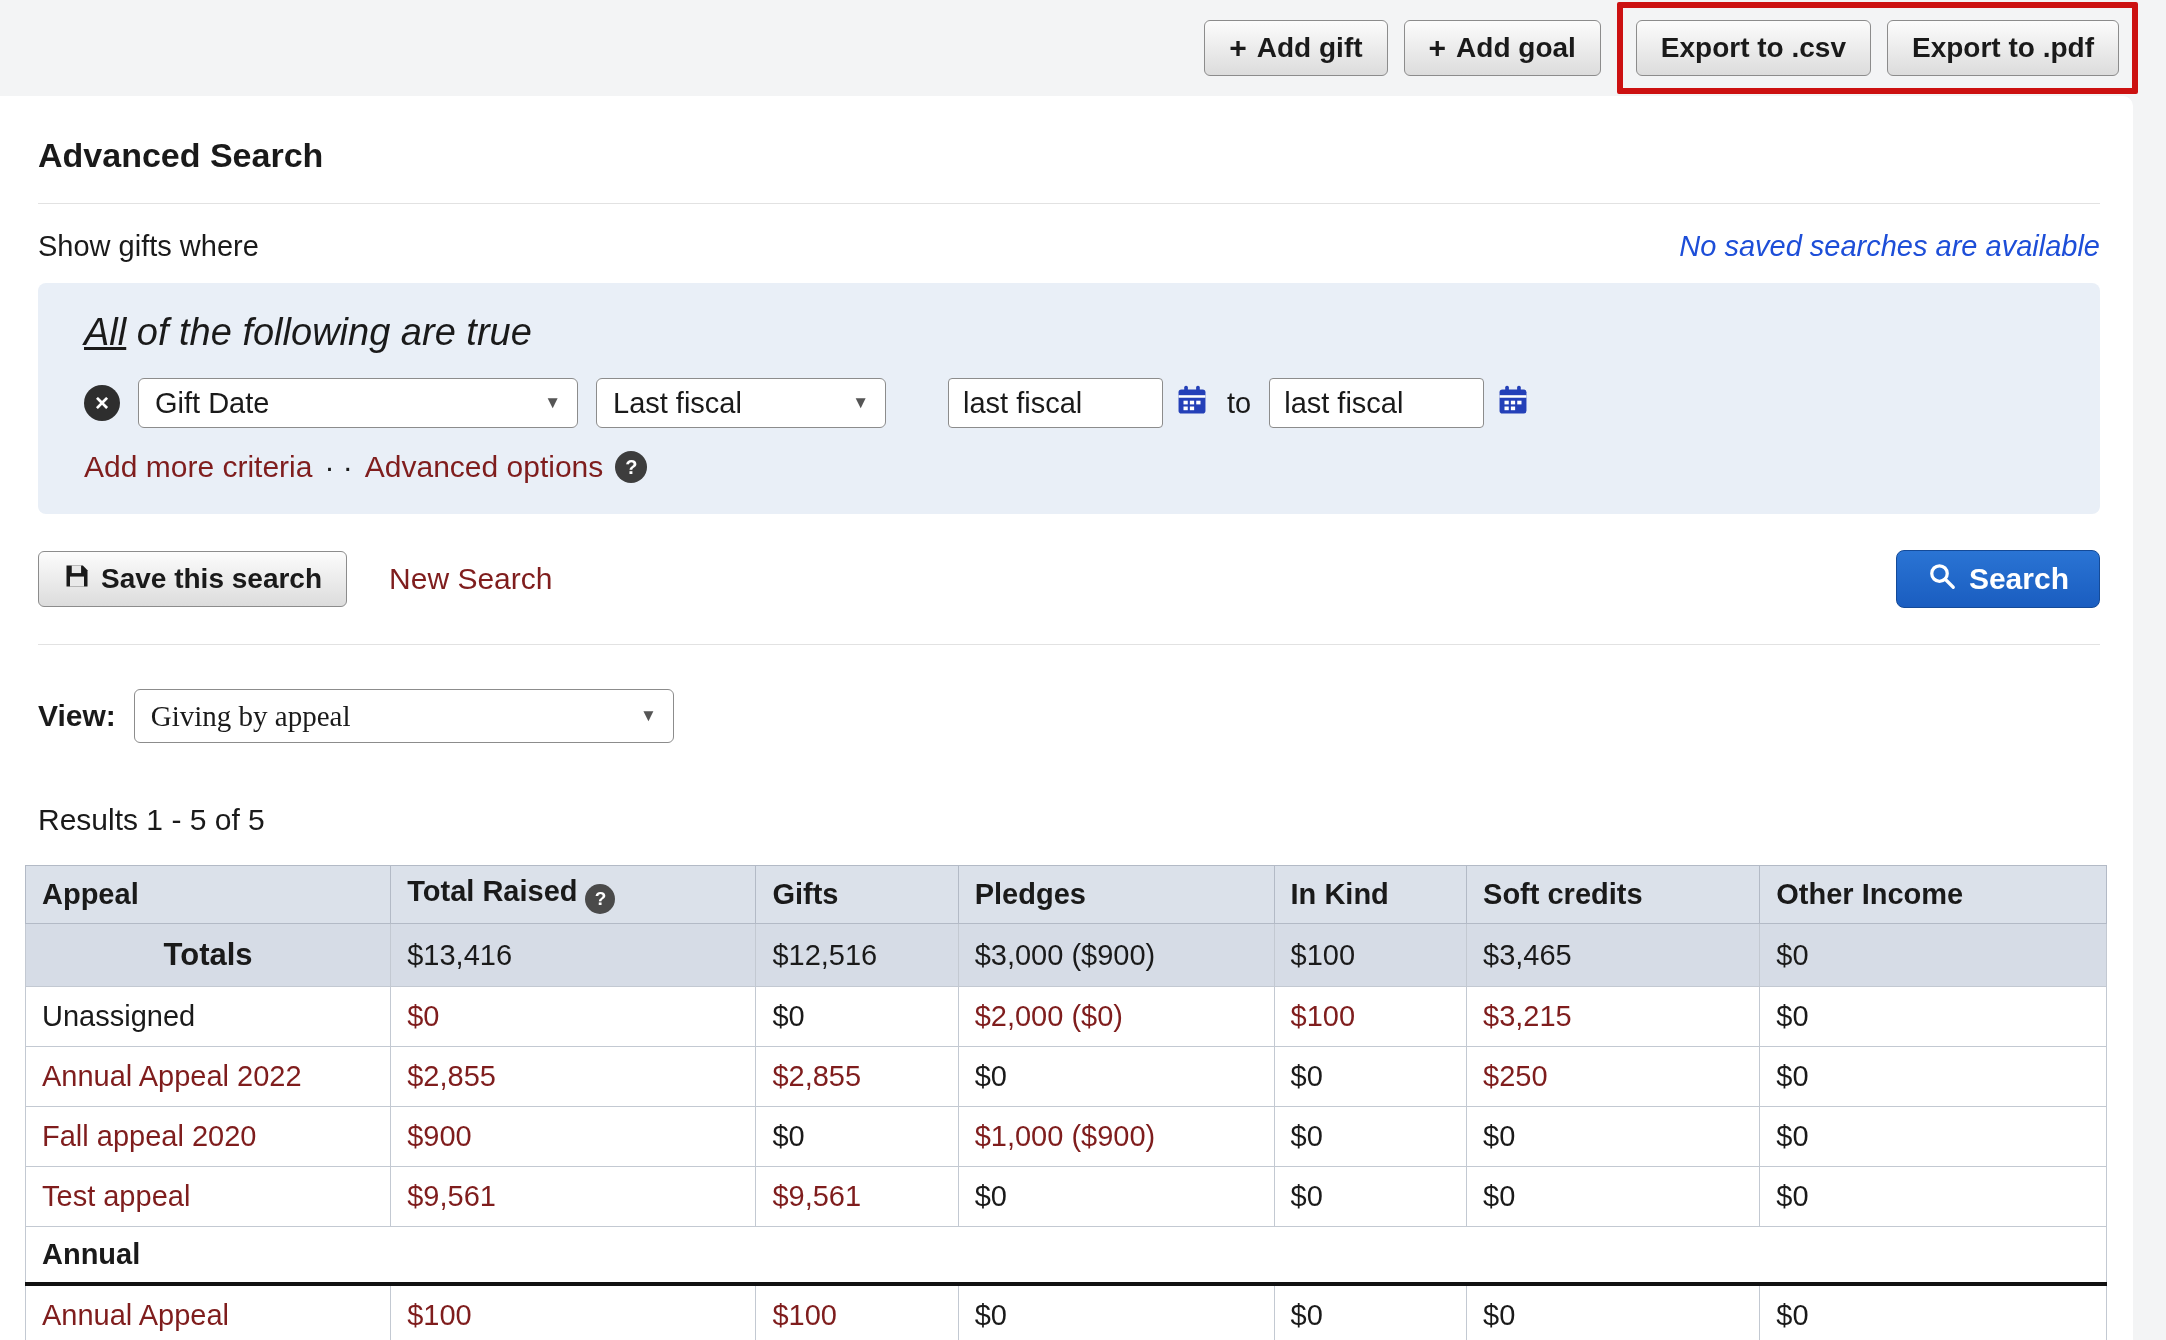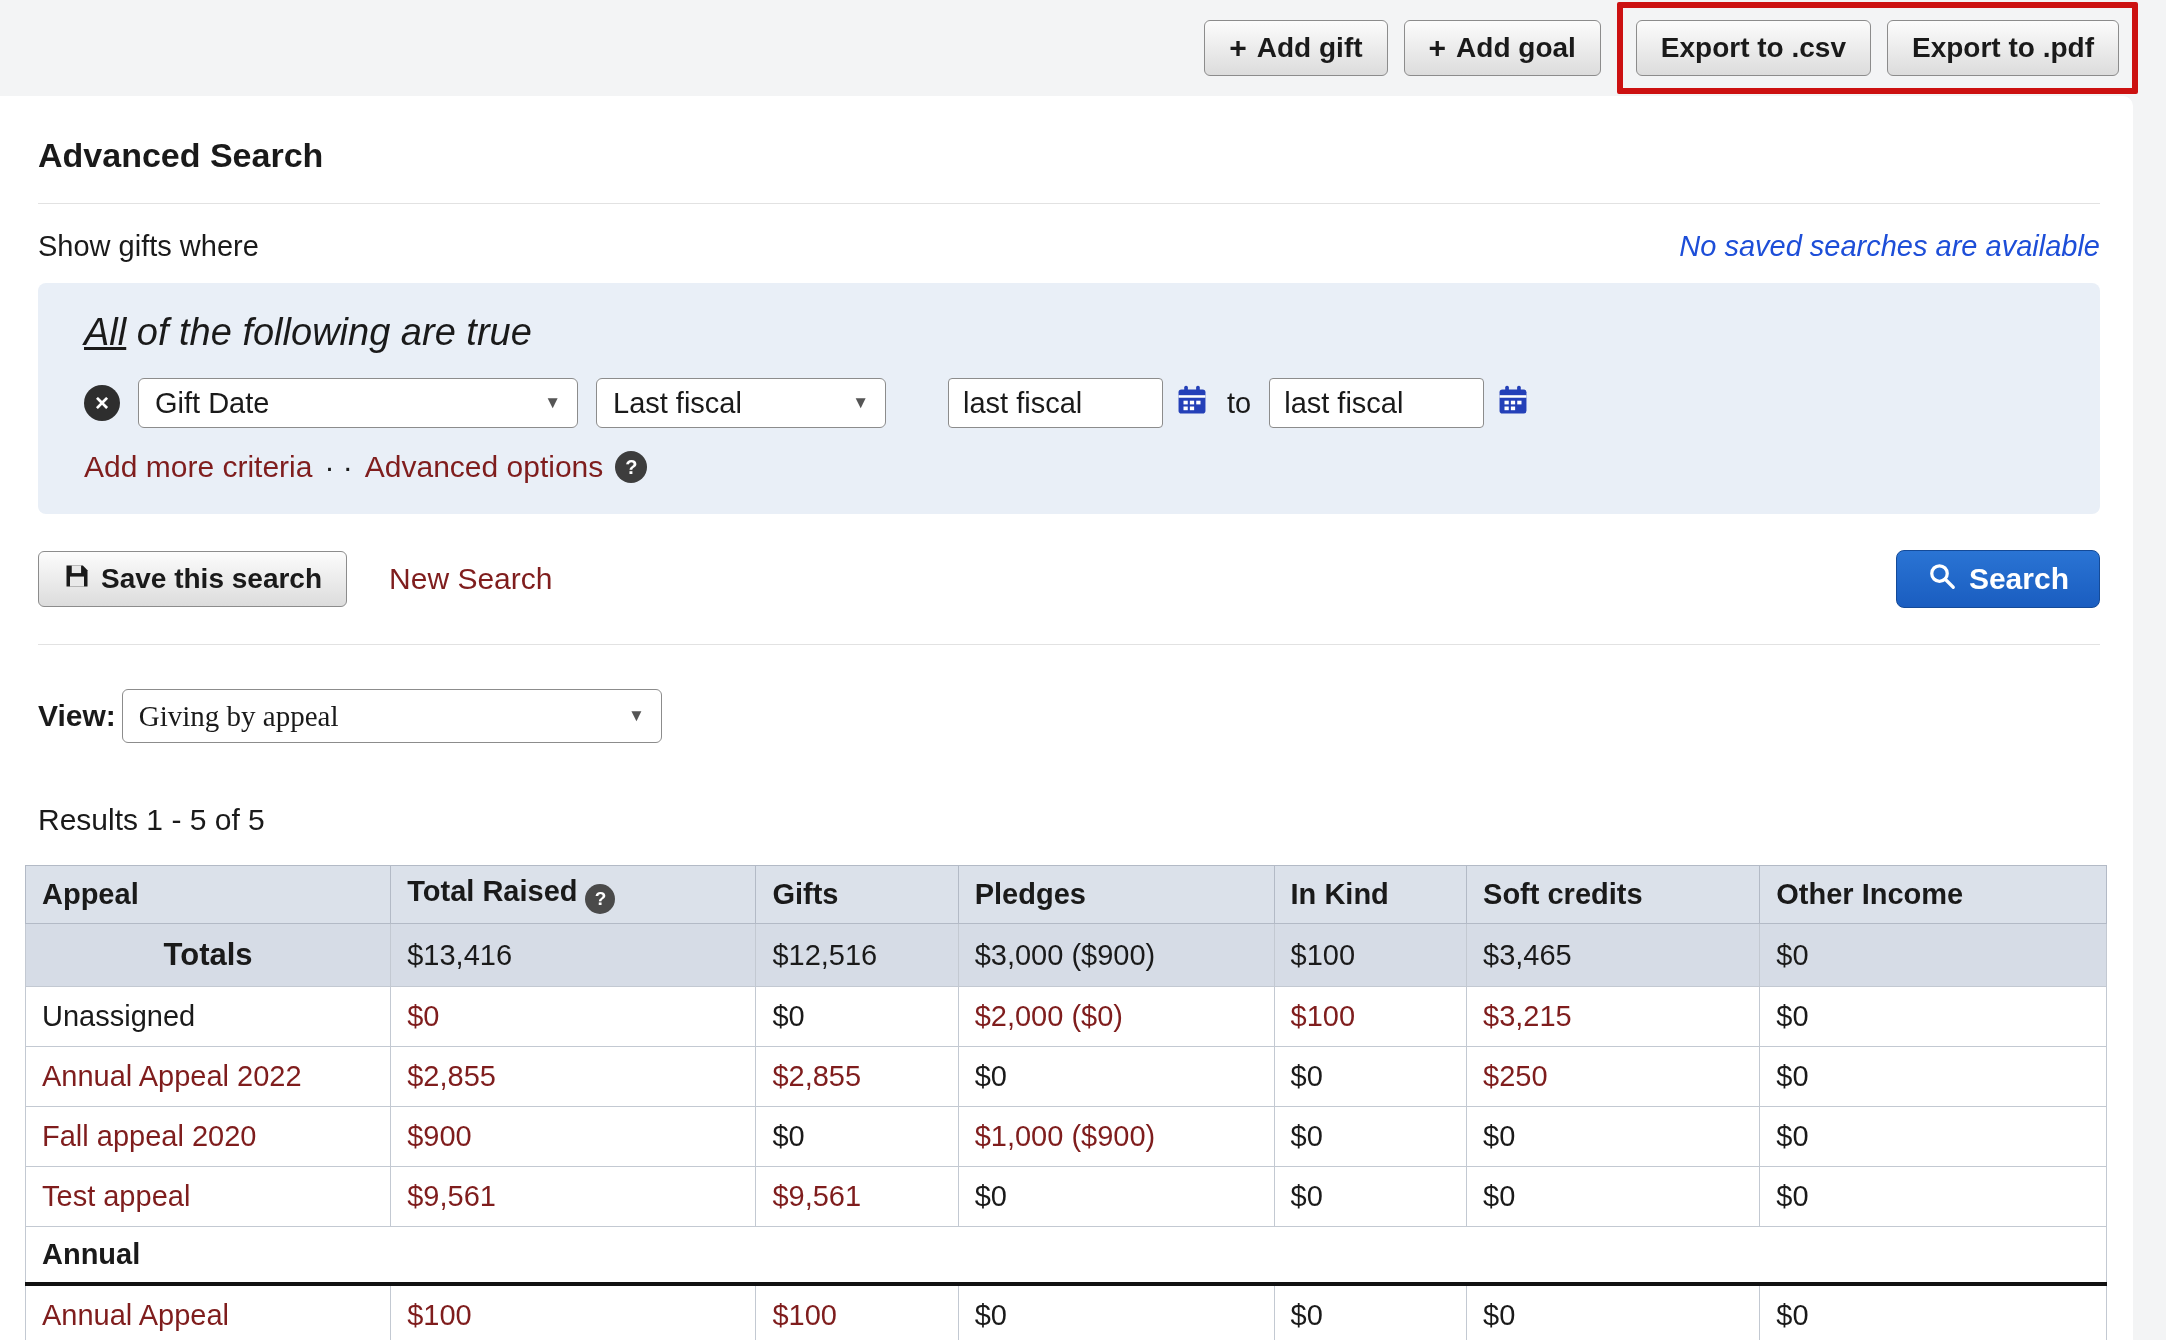--- a/index.html
+++ b/index.html
@@ -146,21 +146,21 @@
     font-size: 30px;
     height: 58px;
     padding: 0 30px;
     display: inline-flex;
     align-items: center;
     gap: 12px;
     cursor: pointer;
   }
   .rule2 { margin-top: 36px; }
   
-  .view-row { display: flex; align-items: center; gap: 6px; margin-top: 44px; }
+  .view-row { display: flex; align-items: center; gap: 18px; margin-top: 44px; }
   .view-label { font-weight: bold; font-size: 30px; }
   .sel-view { width: 540px; height: 54px; font-family: Liberation Serif, serif; }
   .results-line { margin-top: 60px; font-size: 30px; }
   
   table.results {
     border-collapse: collapse;
     width: calc(100% + 20px);
     margin: 28px -7px 0 -13px;
     font-size: 29px;
     table-layout: fixed;

